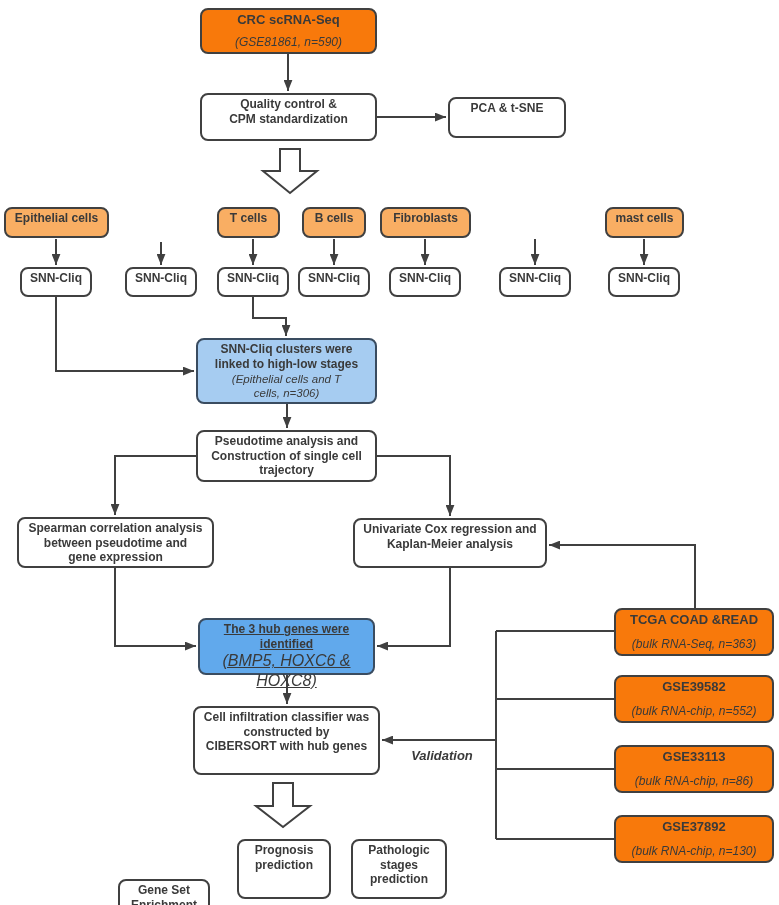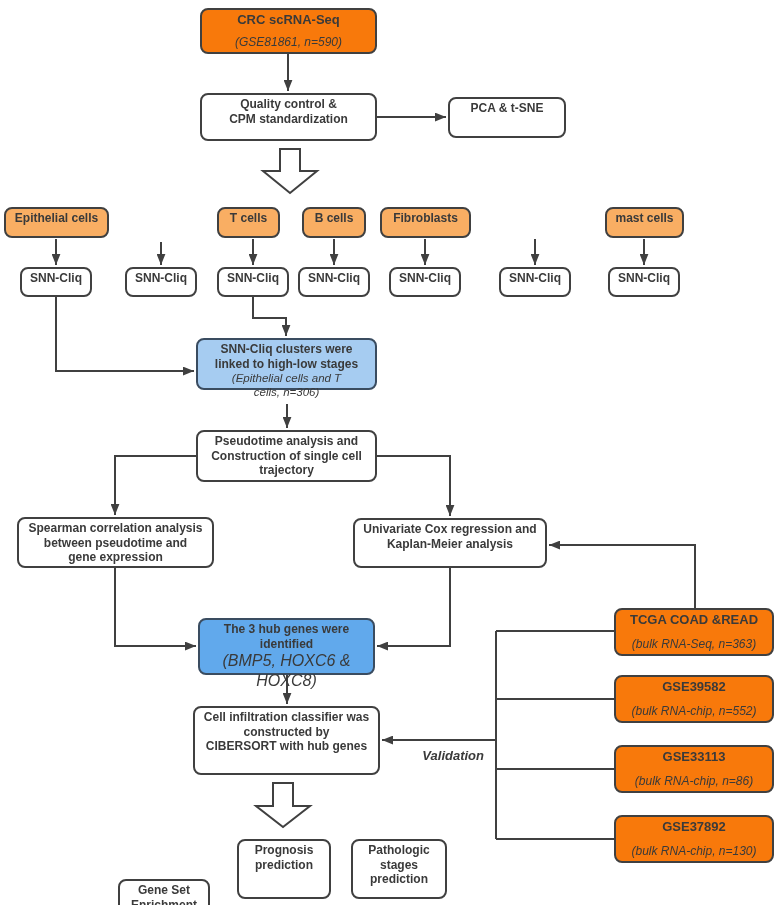--- a/index.html
+++ b/index.html
@@ -30,21 +30,21 @@
   .orange{background:var(--dark-orange,#f8790b);}
   .light-orange{background:var(--light-orange,#f9ae63);}
   .blue{background:var(--light-blue,#a6ccf1);border-color:var(--blue-border,#3a4c60);}
   .blue2{background:var(--medium-blue,#61a9ec);border-color:var(--blue-border,#3a4c60);}
   .fs13 .title{font-size:13px;}
   .fs115 .title{font-size:11.5px;}
   .free-label{
     position:absolute;
     font-weight:700;font-style:italic;
     font-size:13px;color:var(--text-color,#3a3a3a);
-    text-align:right;
+    text-align:center;
   }
 </style>
 </head>
 <body>
 
 <div id="canvas">
 
   <svg id="wires" viewBox="0 0 779 905" xmlns="http://www.w3.org/2000/svg">
     <defs>
       <marker id="ah" viewBox="0 0 10 8" refX="10" refY="4" markerWidth="11" markerHeight="9" markerUnits="userSpaceOnUse" orient="auto">
@@ -131,21 +131,21 @@
   <div class="node" style="left:389px;top:267px;width:72px;height:30px;">
     <span class="title">SNN-Cliq</span>
   </div>
   <div class="node" style="left:499px;top:267px;width:72px;height:30px;">
     <span class="title">SNN-Cliq</span>
   </div>
   <div class="node" style="left:608px;top:267px;width:72px;height:30px;">
     <span class="title">SNN-Cliq</span>
   </div>
 
-  <div class="node blue" style="left:196px;top:338px;width:181px;height:52px;">
+  <div class="node blue" style="left:196px;top:338px;width:181px;height:66px;">
     <span class="title">SNN-Cliq clusters were
 linked to high-low stages</span>
     <span class="sub">(Epithelial cells and T
 cells, n=306)</span>
   </div>
 
   <div class="node" style="left:196px;top:430px;width:181px;height:52px;">
     <span class="title">Pseudotime analysis and
 Construction of single cell
 trajectory</span>
@@ -154,21 +154,21 @@
   <div class="node" style="left:17px;top:517px;width:197px;height:51px;">
     <span class="title">Spearman correlation analysis
 between pseudotime and
 gene expression</span>
   </div>
   <div class="node" style="left:353px;top:518px;width:194px;height:50px;">
     <span class="title">Univariate Cox regression and
 Kaplan-Meier analysis</span>
   </div>
 
-  <div class="node blue2" style="left:198px;top:618px;width:177px;height:57px;">
+  <div class="node blue2" style="left:198px;top:618px;width:177px;height:57px;text-decoration:underline;">
     <span class="title">The 3 hub genes were
 identified</span>
     <span class="sub" style="font-size:16px;">(BMP5, HOXC6 &amp; HOXC8)</span>
   </div>
 
   <div class="node" style="left:193px;top:706px;width:187px;height:69px;">
     <span class="title">Cell infiltration classifier was
 constructed by
 CIBERSORT with hub genes</span>
   </div>

